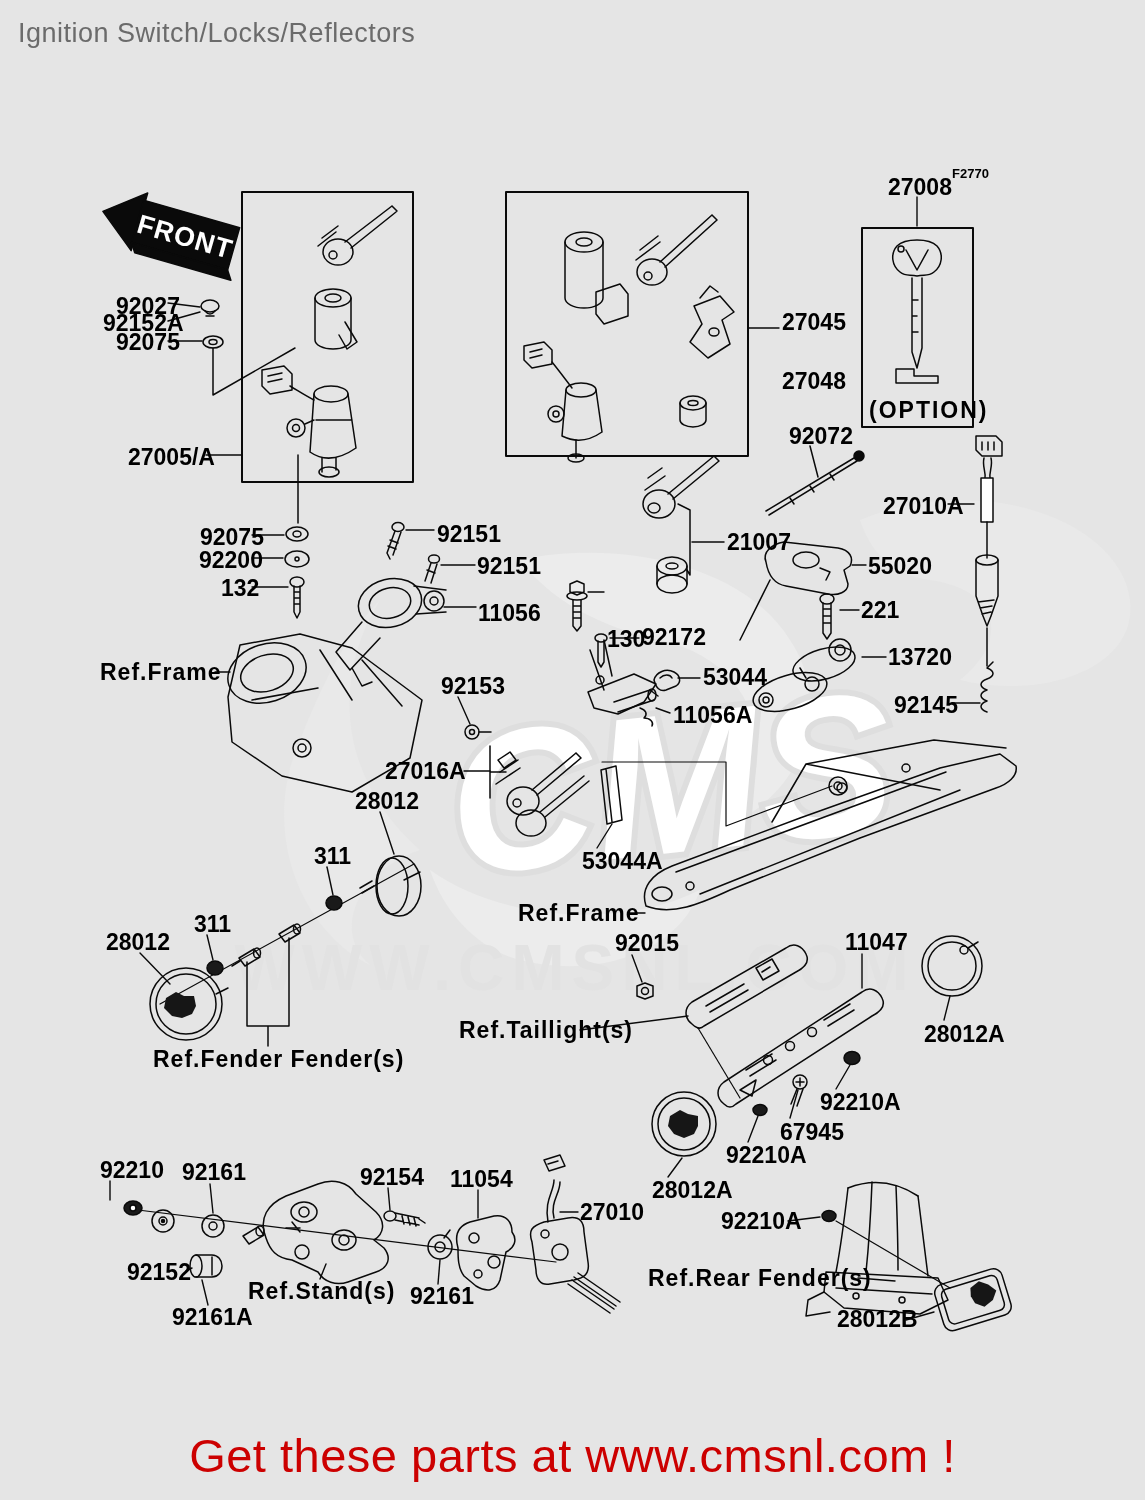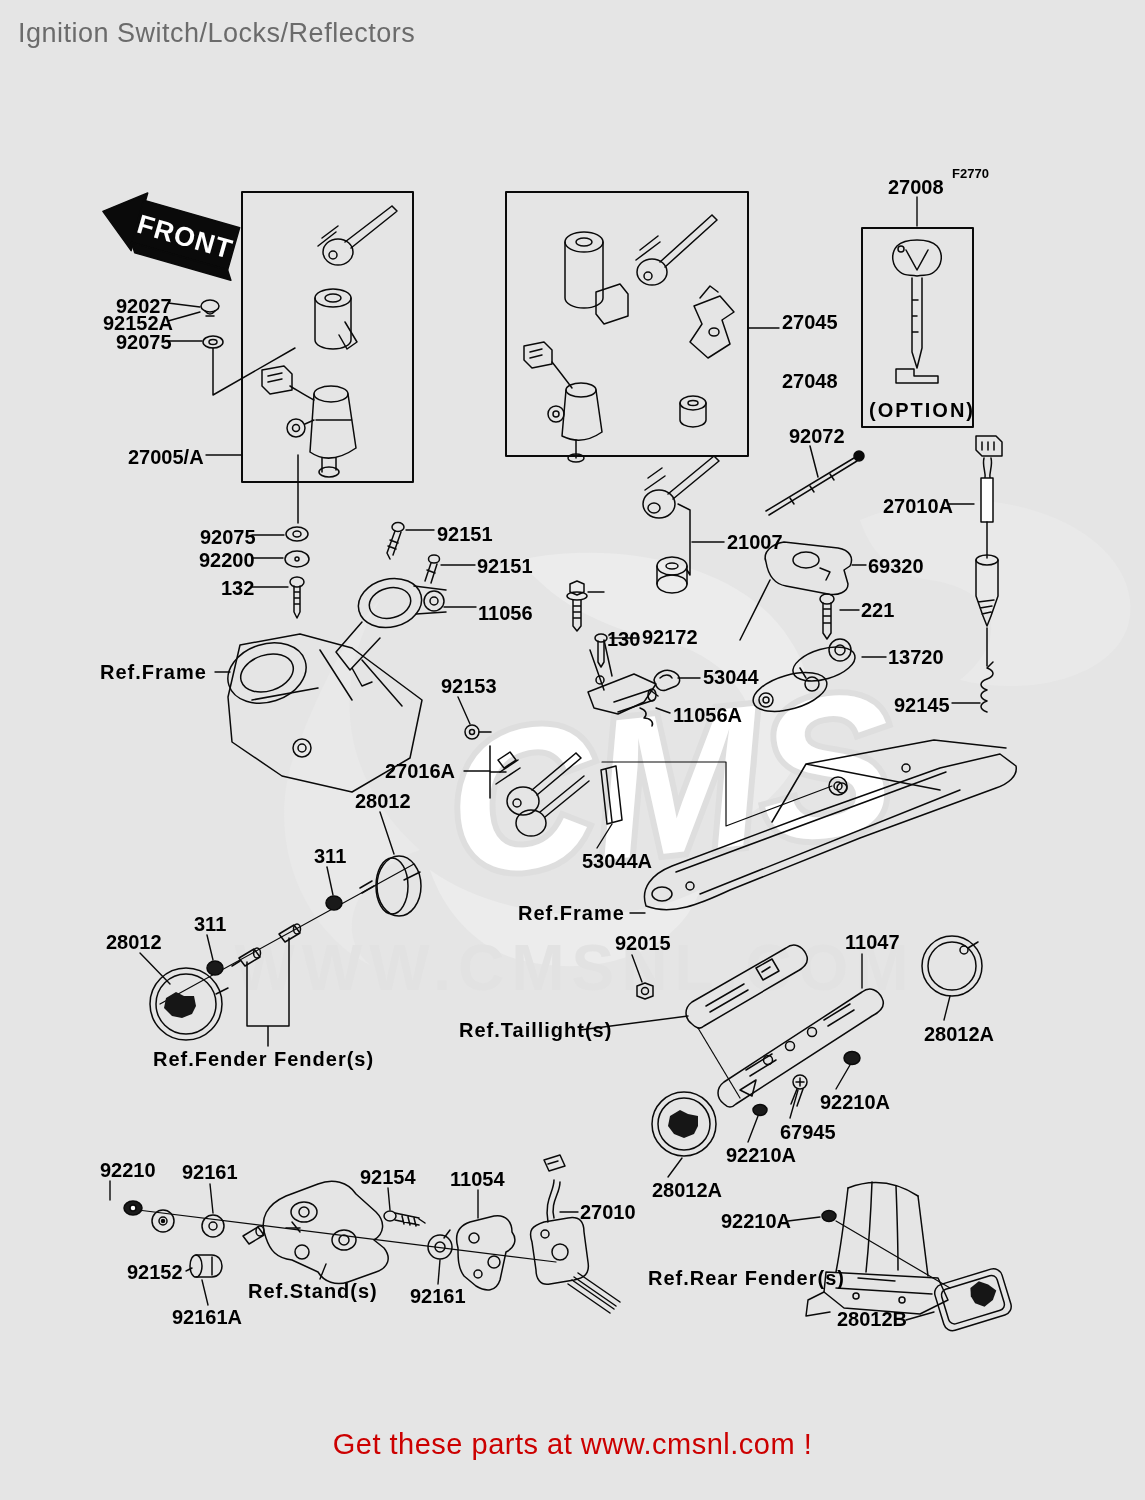--- a/index.html
+++ b/index.html
@@ -2,27 +2,27 @@
 <html><head>
 <meta charset="utf-8">
 <style>
   html,body{margin:0;padding:0;background:#fff;}
   #page{position:relative;width:1145px;height:1500px;background:#e5e5e5;overflow:hidden;
         font-family:"Liberation Sans",sans-serif;}
   #title{position:absolute;left:18px;top:18px;font-size:27px;font-weight:400;
          color:#6b6b6b;letter-spacing:0.5px;}
   #artwork{position:absolute;left:0;top:0;}
   #labels-layer{position:absolute;left:0;top:0;width:100%;height:100%;}
-  .lbl{position:absolute;font-weight:bold;font-size:20px;line-height:22px;color:#000;
+  .lbl{position:absolute;font-weight:bold;font-size:23px;line-height:22px;color:#000;
        white-space:nowrap;}
   .lbl.small{font-size:13px;line-height:16px;}
   .lbl.option{letter-spacing:2px;}
   .lbl.ref{letter-spacing:1px;}
   #footer{position:absolute;left:0;top:1428px;width:100%;text-align:center;
-          font-size:29px;color:#cc0000;letter-spacing:0.5px;}
+          font-size:47px;color:#cc0000;letter-spacing:0.5px;}
 </style>
 </head>
 <body>
 
 <div id="page">
 
   <div id="title" style="color: rgb(107, 107, 107);">Ignition Switch/Locks/Reflectors</div>
 
   <svg id="artwork" width="1145" height="1500" viewBox="0 0 1145 1500">
 
@@ -418,21 +418,21 @@
       <div class="lbl part" style="left: 116px; top: 331px;">92075</div>
       <div class="lbl part" style="left: 128px; top: 446px;">27005/A</div>
       <div class="lbl part" style="left: 888px; top: 176px;">27008</div>
       <div class="lbl small" style="left: 952px; top: 166px;">F2770</div>
       <div class="lbl part" style="left: 782px; top: 311px;">27045</div>
       <div class="lbl part" style="left: 782px; top: 331px; margin-top: 39px;">27048</div>
       <div class="lbl option" style="left: 869px; top: 399px;">(OPTION)</div>
       <div class="lbl part" style="left: 789px; top: 425px;">92072</div>
       <div class="lbl part" style="left: 883px; top: 495px;">27010A</div>
       <div class="lbl part" style="left: 727px; top: 531px;">21007</div>
-      <div class="lbl part" style="left: 868px; top: 555px;">69320</div>
+      <div class="lbl part" style="left: 868px; top: 555px;">55020</div>
       <div class="lbl part" style="left: 861px; top: 599px;">221</div>
       <div class="lbl part" style="left: 888px; top: 646px;">13720</div>
       <div class="lbl part" style="left: 894px; top: 694px;">92145</div>
       <div class="lbl part" style="left: 200px; top: 526px;">92075</div>
       <div class="lbl part" style="left: 199px; top: 549px;">92200</div>
       <div class="lbl part" style="left: 221px; top: 577px;">132</div>
       <div class="lbl part" style="left: 437px; top: 523px;">92151</div>
       <div class="lbl part" style="left: 477px; top: 555px;">92151</div>
       <div class="lbl part" style="left: 478px; top: 602px;">11056</div>
       <div class="lbl part" style="left: 607px; top: 584px; margin-top: 44px;">130</div>

